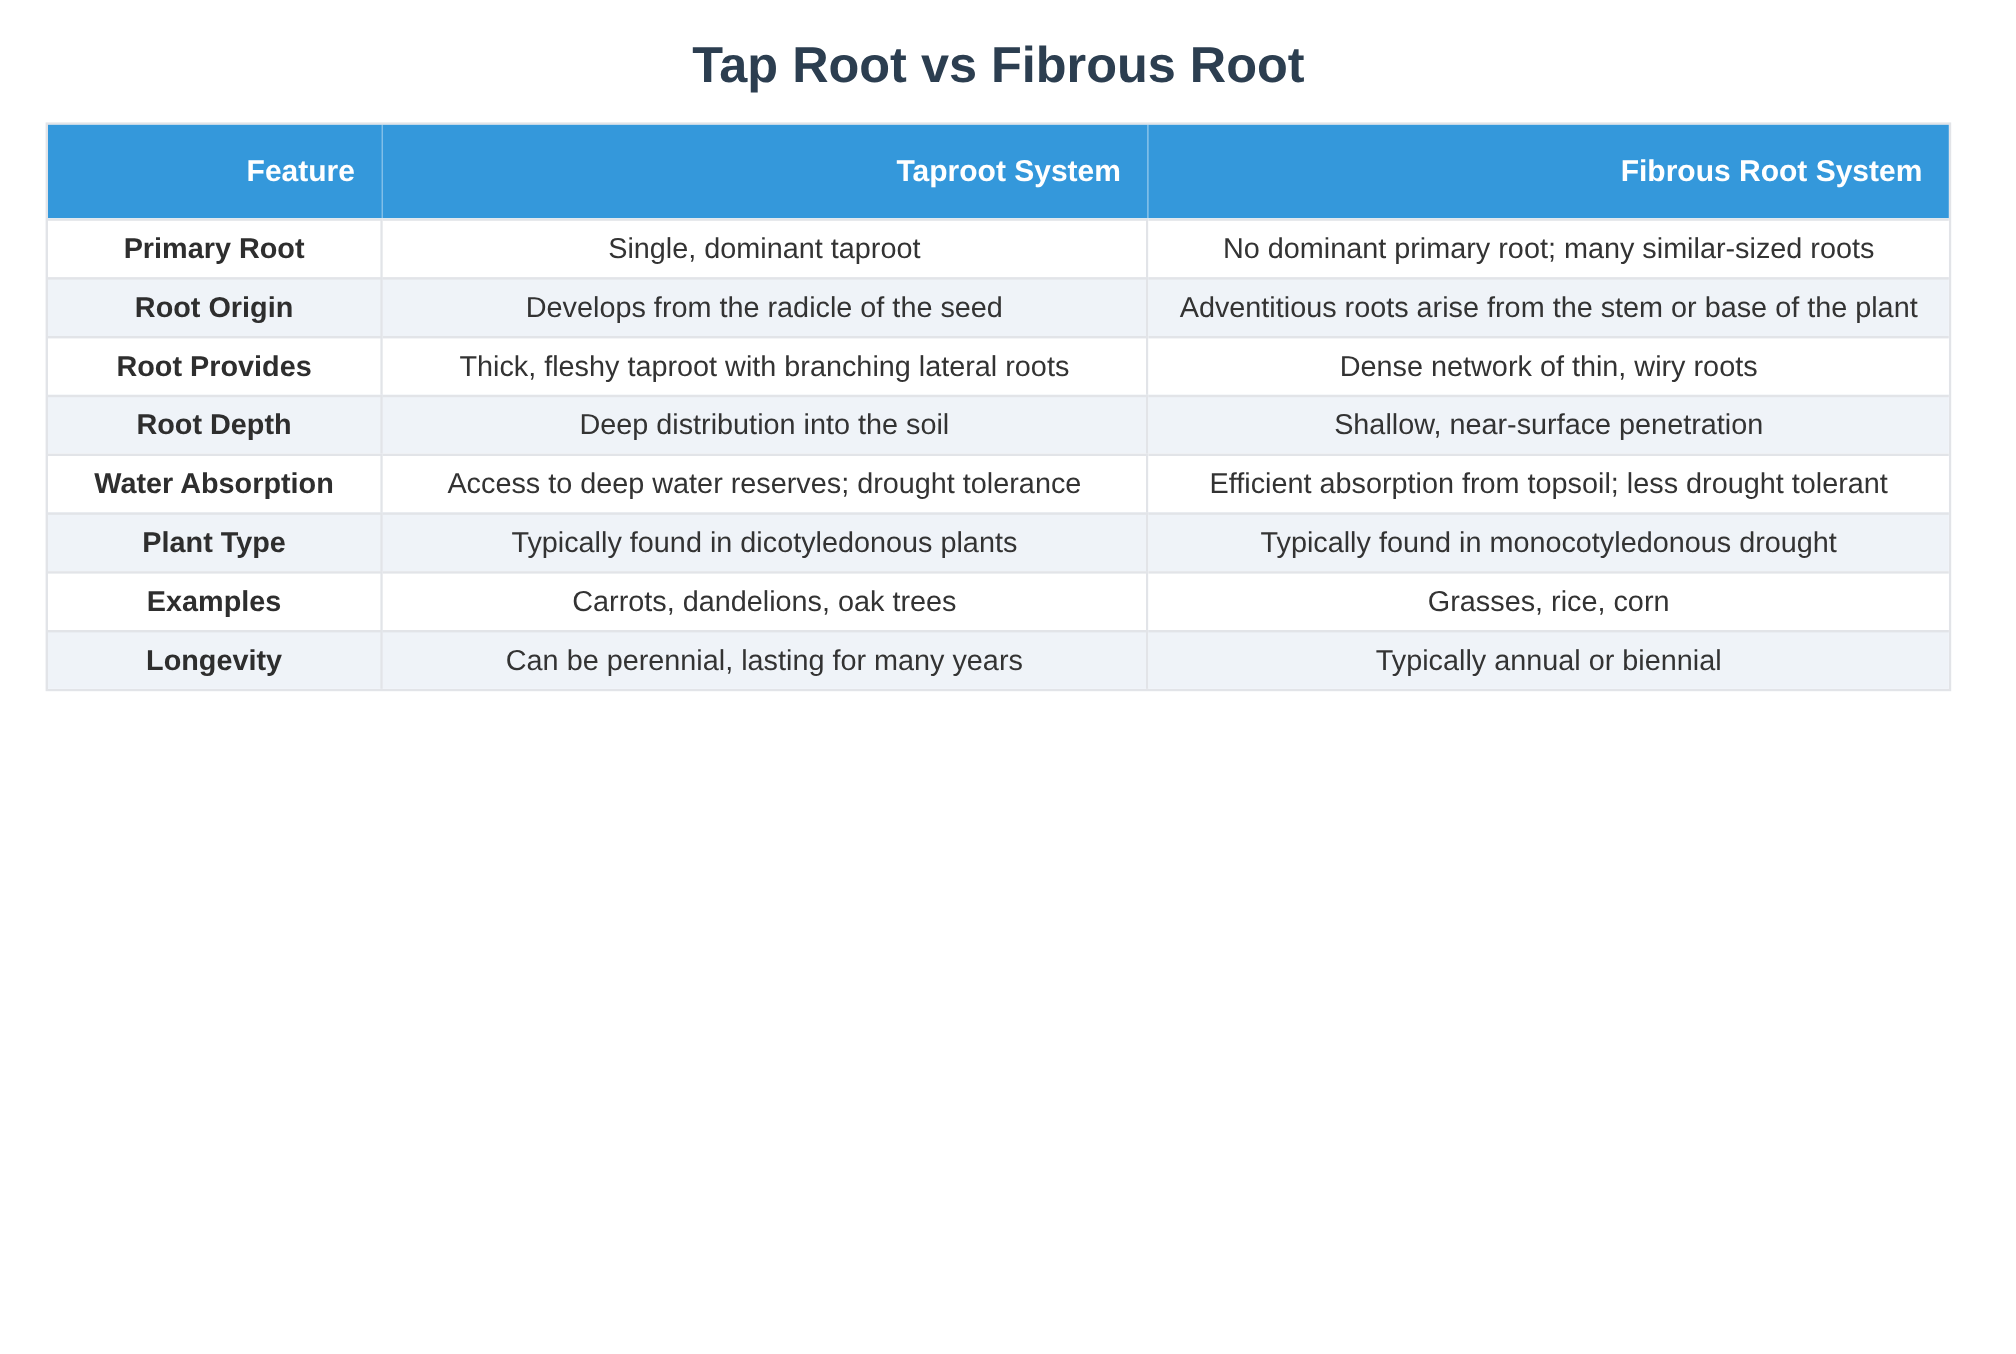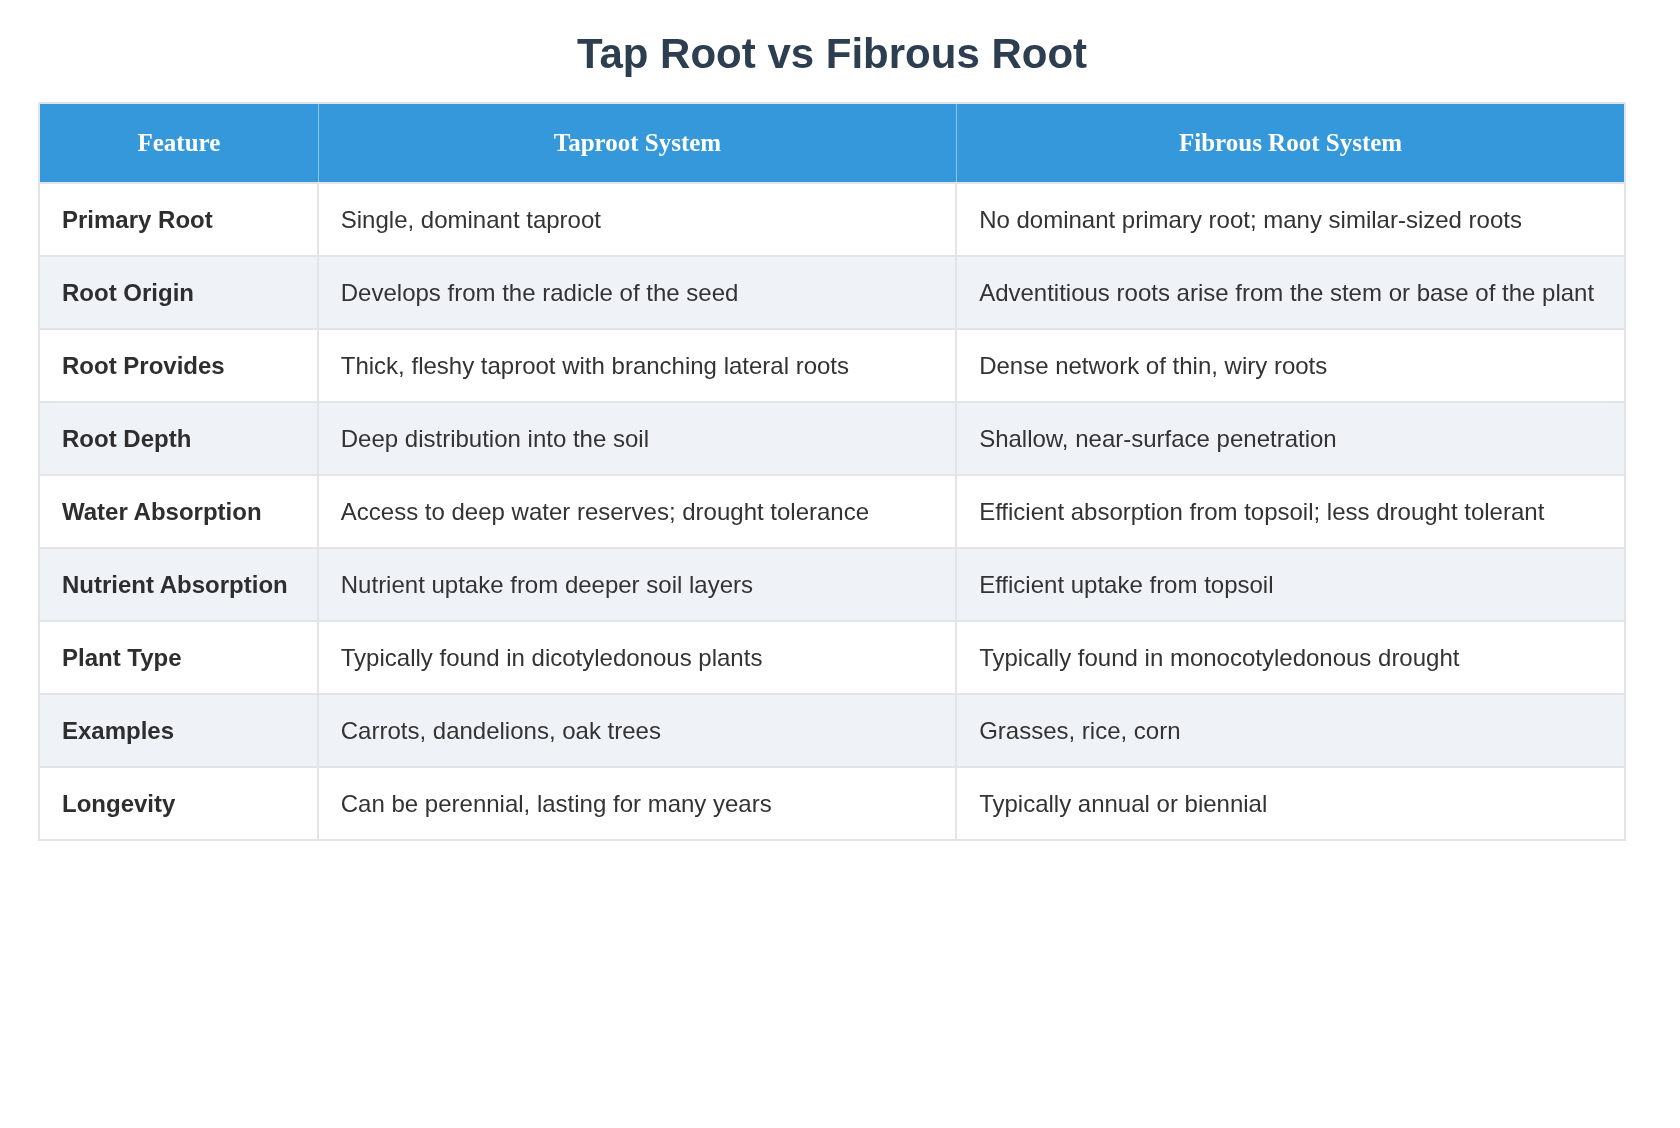--- a/index.html
+++ b/index.html
@@ -33,34 +33,33 @@
   }
   col.c-feature { width: 17.6%; }
   col.c-taproot { width: 40.3%; }
   col.c-fibrous { width: 42.1%; }
   thead th {
     background: #3498db;
     color: #ffffff;
     font-size: 25px;
     line-height: 30px;
     font-weight: bold;
-    text-align: center;
+    text-align: right;
     padding: 24px 22px;
     border-right: 1px solid rgba(255,255,255,0.45);
-    font-family: Liberation Serif, serif;
   }
   thead th:last-child { border-right: none; }
   tbody td {
     background: #ffffff;
     color: #333333;
     font-size: 24px;
     line-height: 33px;
-    text-align: left;
+    text-align: center;
     vertical-align: middle;
-    padding: 19px 22px;
+    padding: 7px 22px;
     border-top: 2px solid #e2e4e8;
     border-right: 2px solid #e2e4e8;
   }
   tbody td:last-child { border-right: none; }
   tbody tr:nth-child(even) td { background: #eff3f8; }
   tbody td.feature-cell {
     font-weight: bold;
     color: #2e2e2e;
   }
 </style>
@@ -104,25 +103,20 @@
         <td class="feature-cell">Root Depth</td>
         <td>Deep distribution into the soil</td>
         <td>Shallow, near-surface penetration</td>
       </tr>
       <tr>
         <td class="feature-cell">Water Absorption</td>
         <td>Access to deep water reserves; drought tolerance</td>
         <td>Efficient absorption from topsoil; less drought tolerant</td>
       </tr>
       <tr>
-        <td class="feature-cell">Nutrient Absorption</td>
-        <td>Nutrient uptake from deeper soil layers</td>
-        <td>Efficient uptake from topsoil</td>
-      </tr>
-      <tr>
         <td class="feature-cell">Plant Type</td>
         <td>Typically found in dicotyledonous plants</td>
         <td>Typically found in monocotyledonous drought</td>
       </tr>
       <tr>
         <td class="feature-cell">Examples</td>
         <td>Carrots, dandelions, oak trees</td>
         <td>Grasses, rice, corn</td>
       </tr>
       <tr>

